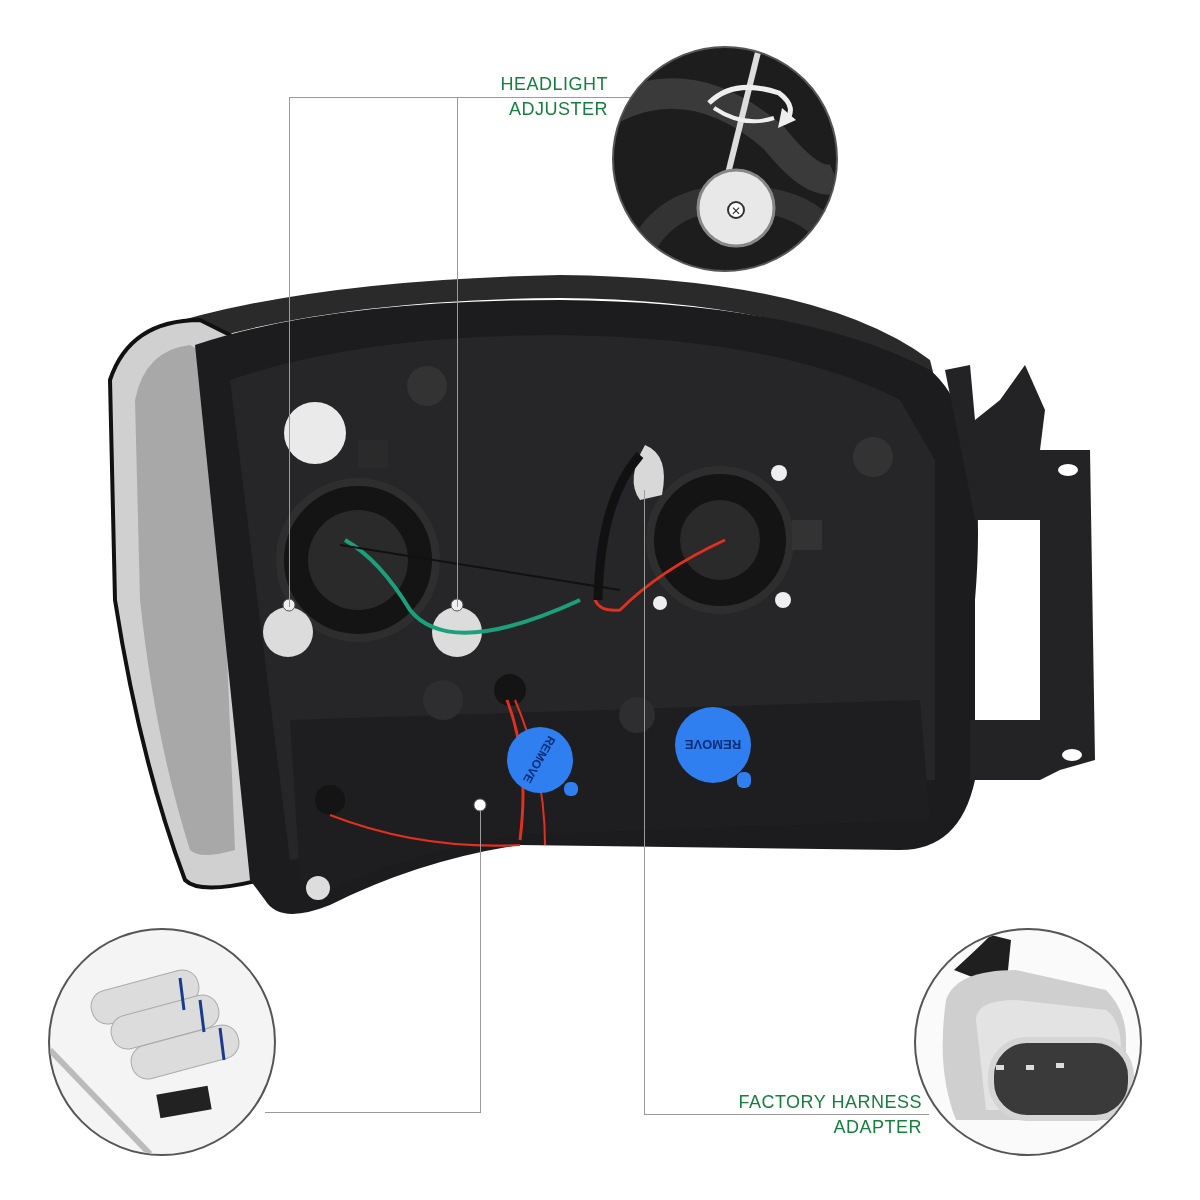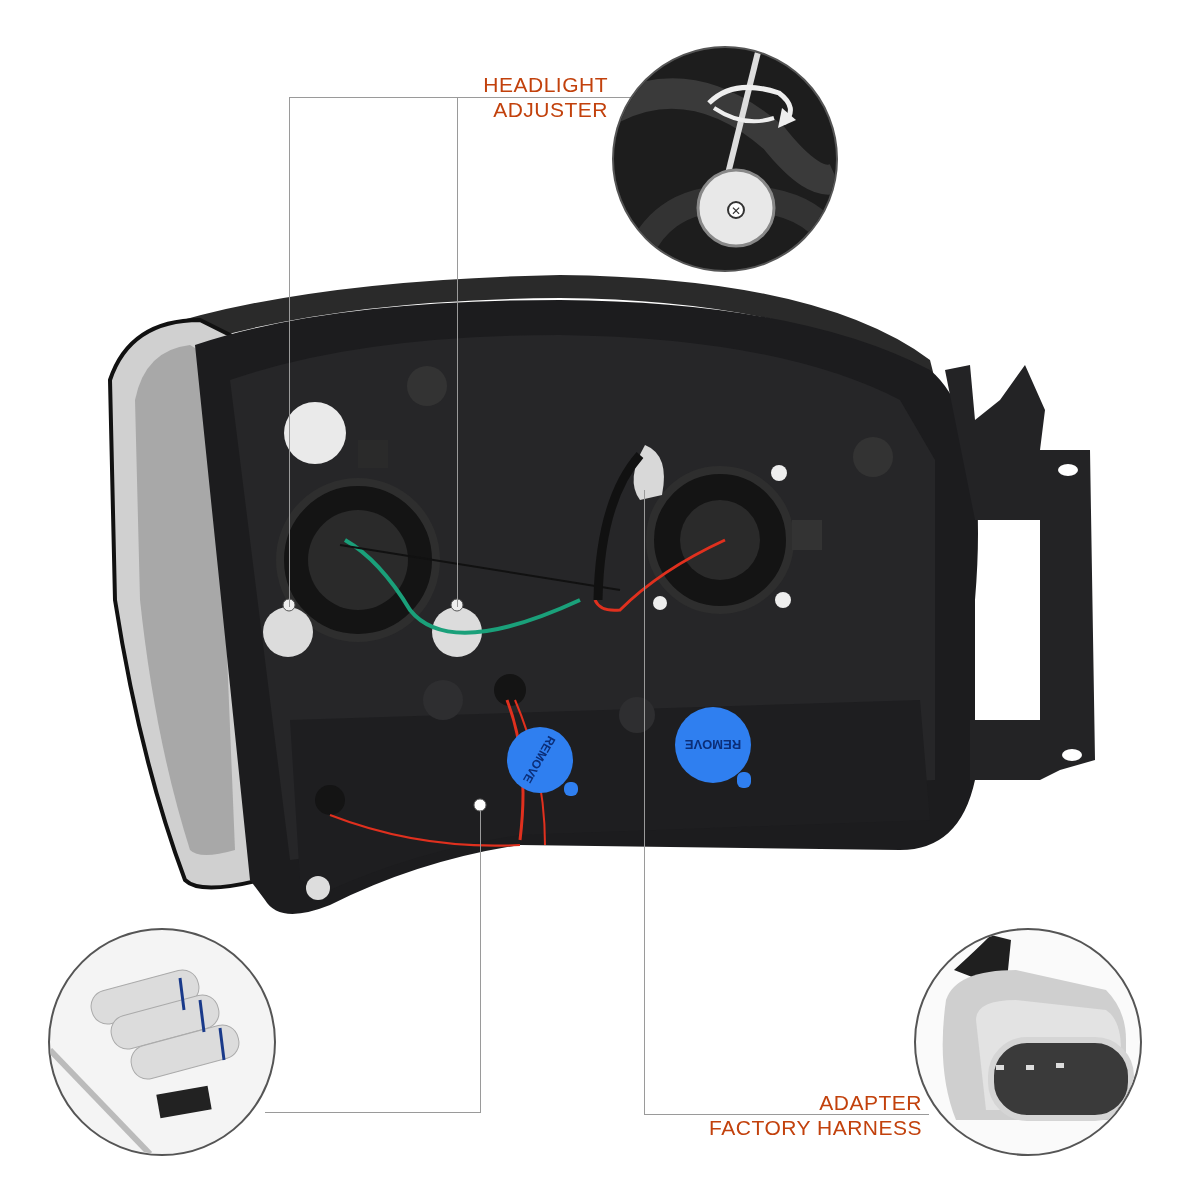--- a/index.html
+++ b/index.html
@@ -1,18 +1,18 @@
 <!DOCTYPE html>
 <html><head>
 <meta charset="utf-8">
 <style>
   html, body { margin: 0; padding: 0; background: #ffffff; }
   body { width: 1200px; height: 1200px; position: relative; overflow: hidden; font-family: "Liberation Sans", sans-serif; }
   .canvas { position: absolute; left: 0; top: 0; width: 1200px; height: 1200px; }
-  .label { position: absolute; font-size: 21px; color: #c2410c; letter-spacing: 0.5px; line-height: 25px; text-transform: uppercase; }
+  .label { position: absolute; font-size: 18px; color: #15803d; letter-spacing: 0.5px; line-height: 25px; text-transform: uppercase; }
   .label.right { text-align: right; }
   .circle { position: absolute; border-radius: 50%; overflow: hidden; border: 2px solid #555; }
   .line { position: absolute; background: #9a9a9a; }
 </style>
 </head>
 <body>
 
 <div class="canvas">
 
   <svg width="1200" height="1200" viewBox="0 0 1200 1200" style="position:absolute;left:0;top:0">
@@ -118,22 +118,22 @@
       <g stroke="#1a3a8a" stroke-width="3">
         <line x1="130" y1="48" x2="134" y2="80"></line>
         <line x1="150" y1="70" x2="154" y2="102"></line>
         <line x1="170" y1="98" x2="174" y2="130"></line>
       </g>
       <rect x="108" y="160" width="52" height="24" fill="#222" transform="rotate(-10 134 172)"></rect>
     </svg>
   </div>
 
   <div class="label right" style="left:680px;top:1090px;width:242px;">
+    <div>FACTORY HARNESS</div>
     <div>ADAPTER</div>
-    <div>FACTORY HARNESS</div>
   </div>
   <div class="circle" style="left:914px;top:928px;width:224px;height:224px;background:#fafafa;">
     <svg width="224" height="224" viewBox="0 0 224 224">
       <path d="M38 40 Q60 20 75 5 L95 10 L90 60 Z" fill="#1f1f1f"></path>
       <path d="M30 70 Q40 40 100 40 L190 60 Q210 80 210 110 L210 190 L40 190 Q20 140 30 70 Z" fill="#cfcfcf"></path>
       <path d="M60 90 Q60 70 100 70 L190 80 Q205 90 205 120 L205 180 L70 180 Z" fill="#e3e3e3"></path>
       <rect x="75" y="110" width="140" height="78" rx="36" fill="#3a3a3a" stroke="#d5d5d5" stroke-width="6"></rect>
       <rect x="80" y="135" width="8" height="5" fill="#ddd"></rect>
       <rect x="110" y="135" width="8" height="5" fill="#ddd"></rect>
       <rect x="140" y="133" width="8" height="5" fill="#ddd"></rect>

